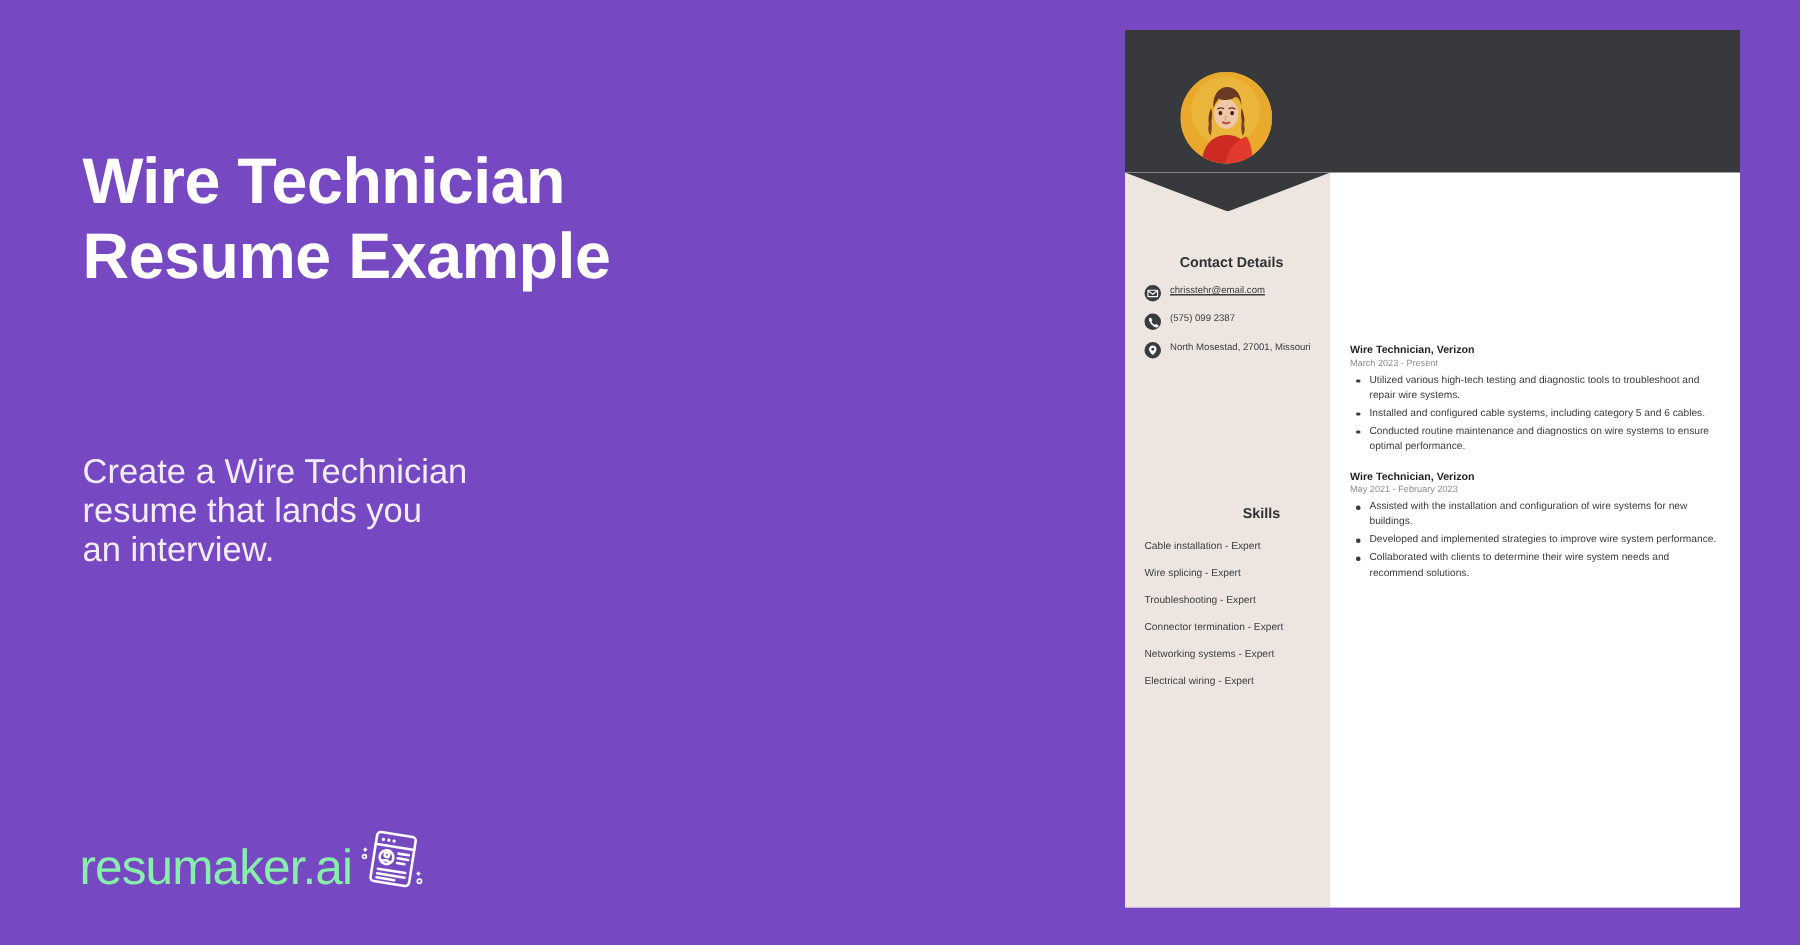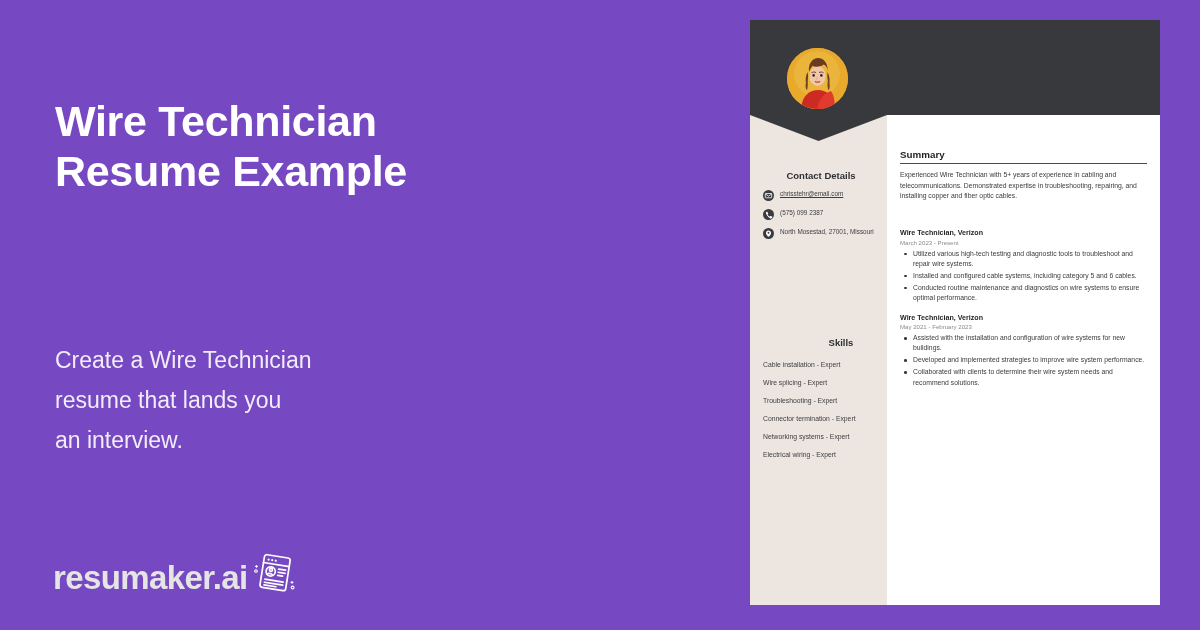--- a/index.html
+++ b/index.html
@@ -21,36 +21,35 @@
     line-height: 50px;
     font-weight: 700;
     letter-spacing: -0.3px;
     white-space: pre-line;
   }
   .promo-sub {
     position: absolute; left: 55px; top: 301px;
     width: 420px;
     color: #f2ecfa;
     font-size: 23px;
-    line-height: 40px;
+    line-height: 26px;
     font-weight: 400;
     white-space: pre-line;
-    margin-top: 39px;
   }
 
   
   .logo-wrap {
     position: absolute; left: 53px; top: 548px;
     display: flex; align-items: flex-end; gap: 3px;
   }
   .logo-text {
-    color: #e5e5e5;
+    color: #86efac;
     font-size: 33px;
     line-height: 33px;
-    font-weight: 700;
+    font-weight: 400;
     letter-spacing: -0.6px;
   }
   .logo-mark { width: 46px; height: 46px; position: relative; top: 2px; }
 
   
   .card {
     position: absolute; left: 750px; top: 20px;
     width: 410px; height: 585px;
     background: #ffffff;
     overflow: hidden;
@@ -314,24 +313,20 @@
   <div class="sb" style="top:317px;">
     <div class="sb-h" style="margin-bottom:12px;margin-left:40px;">Skills</div>
     <div class="skill">Cable installation - Expert</div>
     <div class="skill">Wire splicing - Expert</div>
     <div class="skill">Troubleshooting - Expert</div>
     <div class="skill">Connector termination - Expert</div>
     <div class="skill">Networking systems - Expert</div>
     <div class="skill">Electrical wiring - Expert</div>
   </div>
 
-  <div class="mn" style="top:129px;">
-    <div class="mn-h">Summary</div>
-    <div class="mn-p">Experienced Wire Technician with 5+ years of experience in cabling and telecommunications. Demonstrated expertise in troubleshooting, repairing, and installing copper and fiber optic cables.</div>
-  </div>
 
   <div class="mn" style="top:200px;">
 
     <div style="margin-top:9px;">
       <div class="job-title">Wire Technician, Verizon</div>
       <div class="job-date">March 2023 - Present</div>
       <ul class="job-bullets">
         <li>Utilized various high-tech testing and diagnostic tools to troubleshoot and repair wire systems.</li>
         <li>Installed and configured cable systems, including category 5 and 6 cables.</li>
         <li>Conducted routine maintenance and diagnostics on wire systems to ensure optimal performance.</li>

